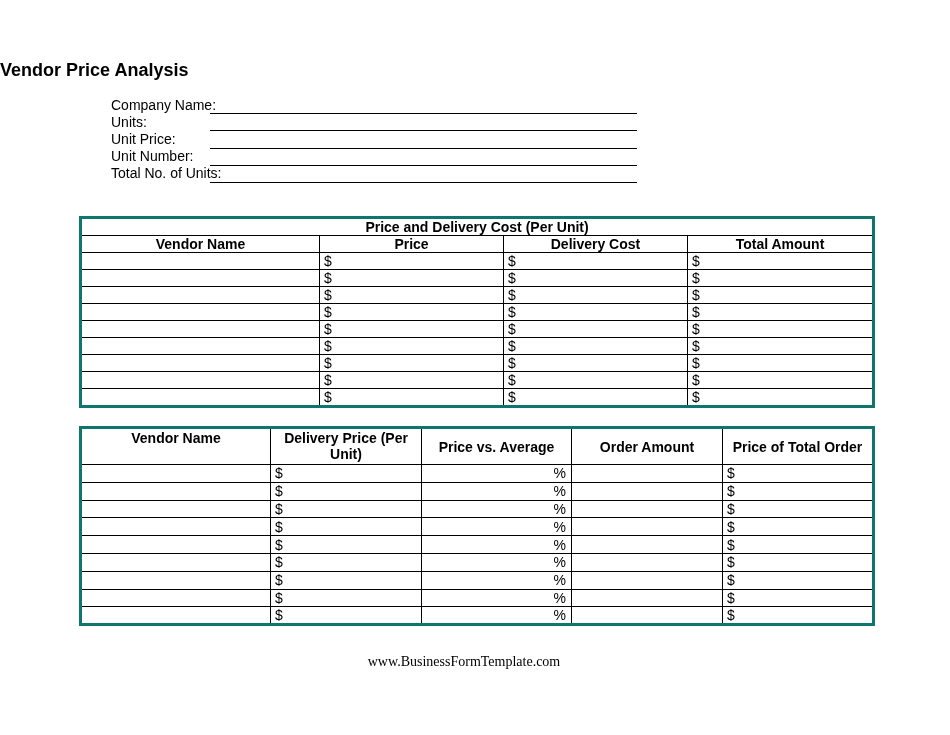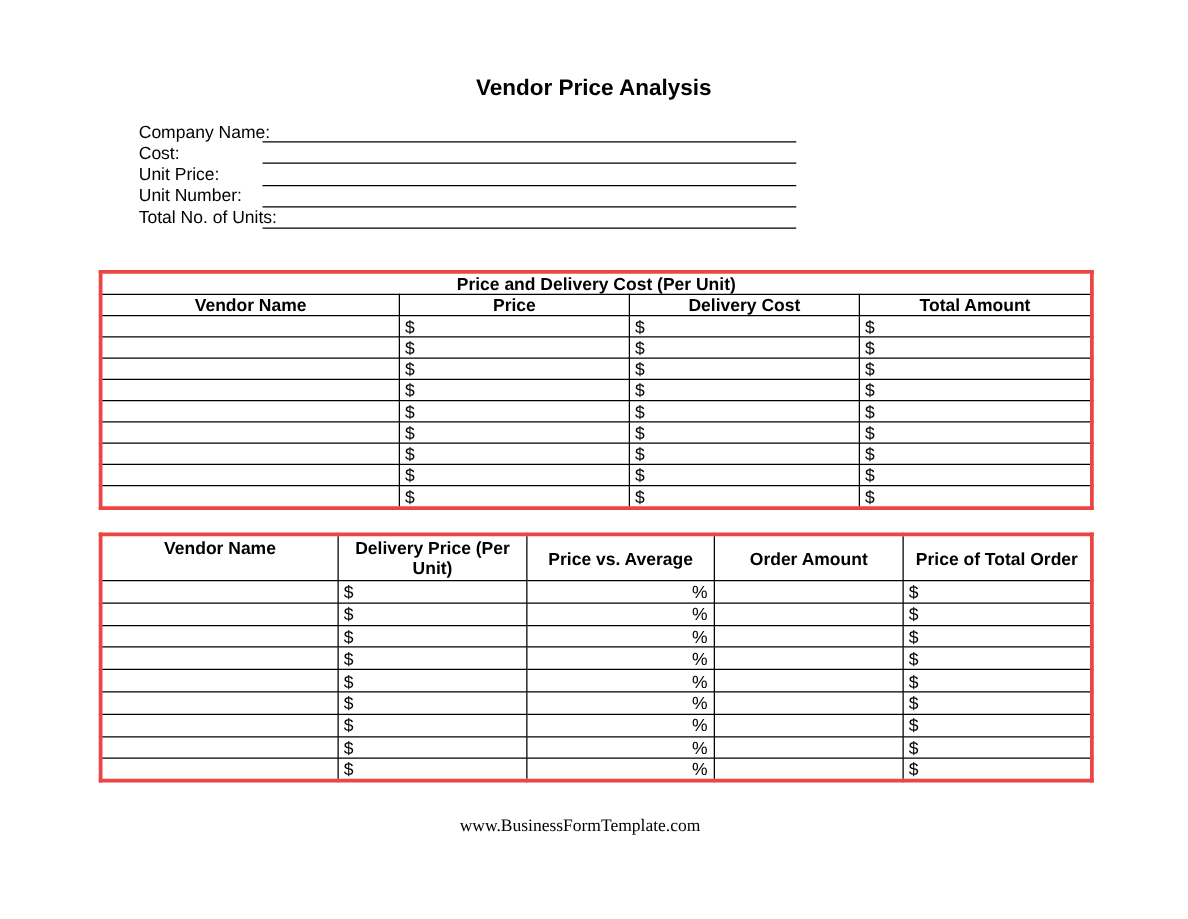--- a/index.html
+++ b/index.html
@@ -1,20 +1,20 @@
 <!DOCTYPE html>
 <html><head>
 <meta charset="utf-8">
 <style>
   html, body { margin:0; padding:0; background:#ffffff; }
   body { width:950px; height:735px; position:relative; overflow:hidden; font-family:"Liberation Sans", sans-serif; color:#000; }
-  .title { position:absolute; left:0; width:950px; top:60px; text-align:center; font-weight:bold; font-size:18px; }
+  .title { position:absolute; left:0; width:950px; top:60px; text-align:left; font-weight:bold; font-size:18px; }
   .field-label { position:absolute; left:87px; font-size:14px; line-height:17px;margin-left:24px; }
   .field-line { position:absolute; left:210px; width:427px; height:0; border-top:1px solid #000; }
-  table { position:absolute; left:79px; width:793px; border-collapse:collapse; border:3px solid #ef4444; table-layout:fixed; }
+  table { position:absolute; left:79px; width:793px; border-collapse:collapse; border:3px solid #0f766e; table-layout:fixed; }
   td, th { border:1px solid #000; padding:0 4px; font-size:14px; overflow:hidden; white-space:nowrap; }
   th { font-weight:bold; text-align:center; }
   .t1 { top:216px; }
   .t1 tr { height:17px; }
   .t1 th, .t1 td { line-height:16px; }
   .t2 { top:426px; }
   .t2 tr { height:17.8px; }
   .t2 th, .t2 td { line-height:16px; }
   .t2 .hdr th { height:34px; white-space:normal; }
   .t2 .hdr th.top { vertical-align:top; padding-top:1px; }
@@ -22,21 +22,21 @@
   .pct { text-align:right; padding-right:5px; }
   .footer { position:absolute; left:0; width:928px; top:654px; text-align:center; font-family:"Liberation Serif", serif; font-size:14px; }
 </style>
 </head>
 <body>
 
 <div class="title">Vendor Price Analysis</div>
 
 <div class="field-label" style="top:97px">Company Name:</div>
 <div class="field-line" style="top:113px"></div>
-<div class="field-label" style="top:114px">Cost:</div>
+<div class="field-label" style="top:114px">Units:</div>
 <div class="field-line" style="top:130px"></div>
 <div class="field-label" style="top:131px">Unit Price:</div>
 <div class="field-line" style="top:148px"></div>
 <div class="field-label" style="top:148px">Unit Number:</div>
 <div class="field-line" style="top:165px"></div>
 <div class="field-label" style="top:165px">Total No. of Units:</div>
 <div class="field-line" style="top:182px"></div>
 
 <table class="t1">
   <colgroup>

